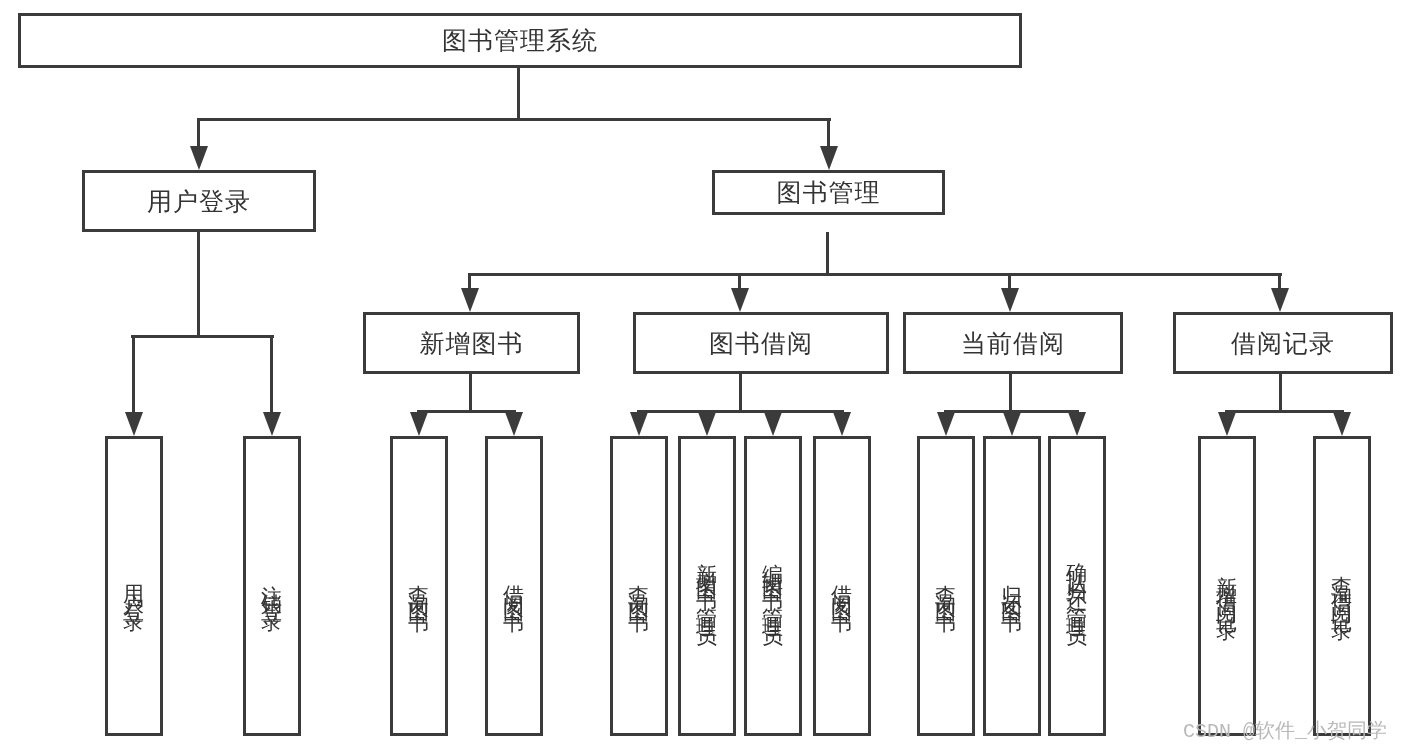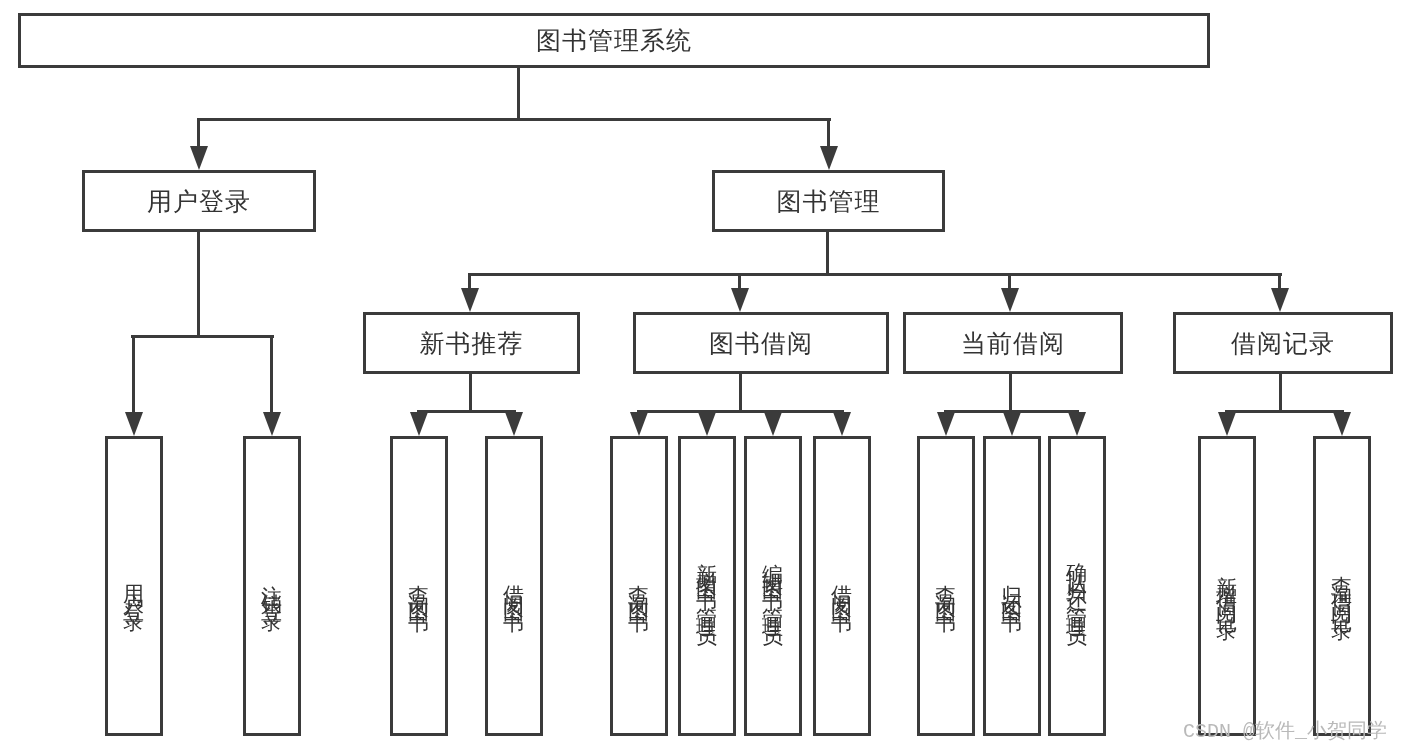--- a/index.html
+++ b/index.html
@@ -57,33 +57,33 @@
     z-index:10;
     white-space:nowrap;
     font-family:Liberation Mono, monospace;
   }
 </style>
 </head>
 <body>
 
 <div class="canvas">
 
-  <div class="box" style="left:18px;top:13px;width:1192px;height:55px">
+  <div class="box" style="left:18px;top:13px;width:1004px;height:55px">
     <span>图书管理系统</span>
   </div>
 
   <div class="box" style="left:82px;top:170px;width:234px;height:62px">
     <span>用户登录</span>
   </div>
-  <div class="box" style="left:712px;top:170px;width:233px;height:62px">
+  <div class="box" style="left:712px;top:170px;width:233px;height:45px">
     <span>图书管理</span>
   </div>
 
   <div class="box" style="left:363px;top:312px;width:217px;height:62px">
-    <span>新书推荐</span>
+    <span>新增图书</span>
   </div>
   <div class="box" style="left:633px;top:312px;width:256px;height:62px">
     <span>图书借阅</span>
   </div>
   <div class="box" style="left:1173px;top:312px;width:220px;height:62px">
     <span>借阅记录</span>
   </div>
   <div class="box" style="left:903px;top:312px;width:220px;height:62px">
     <span>当前借阅</span>
   </div>

